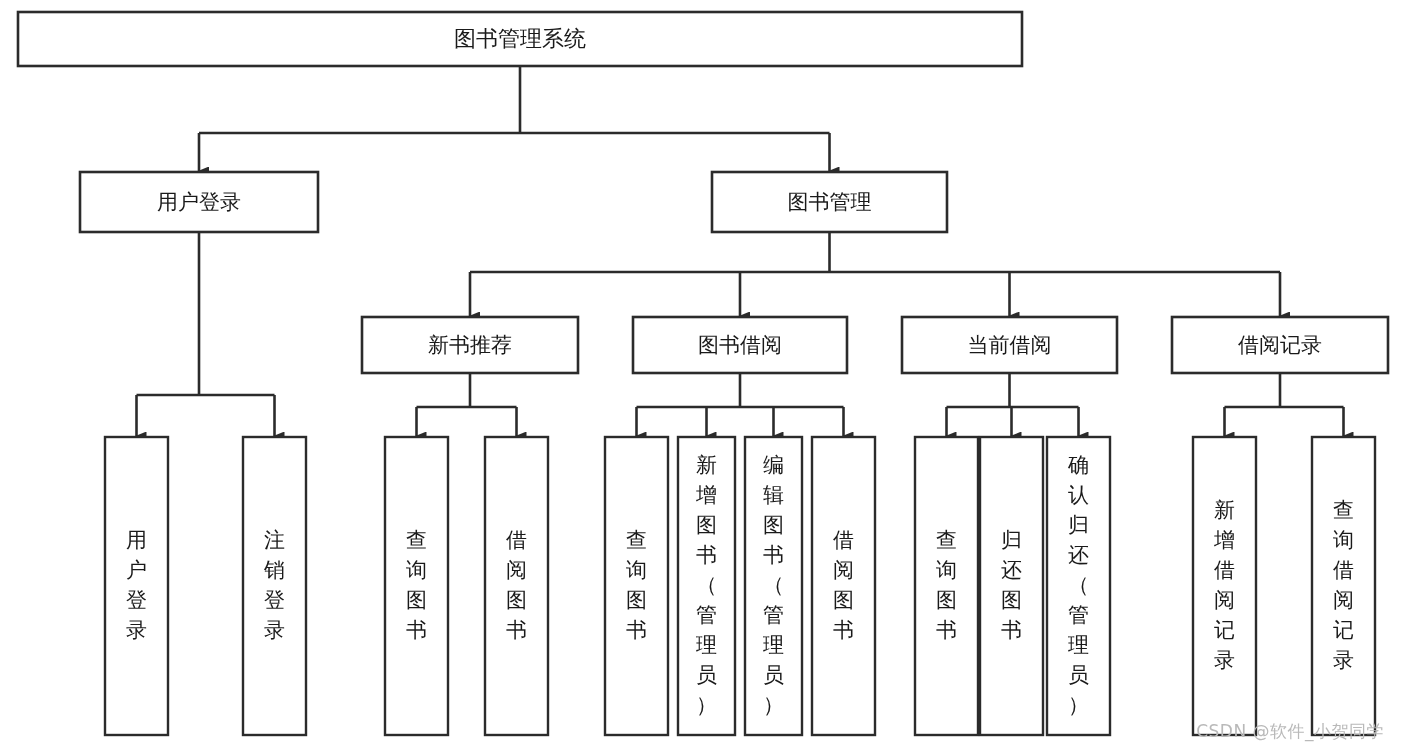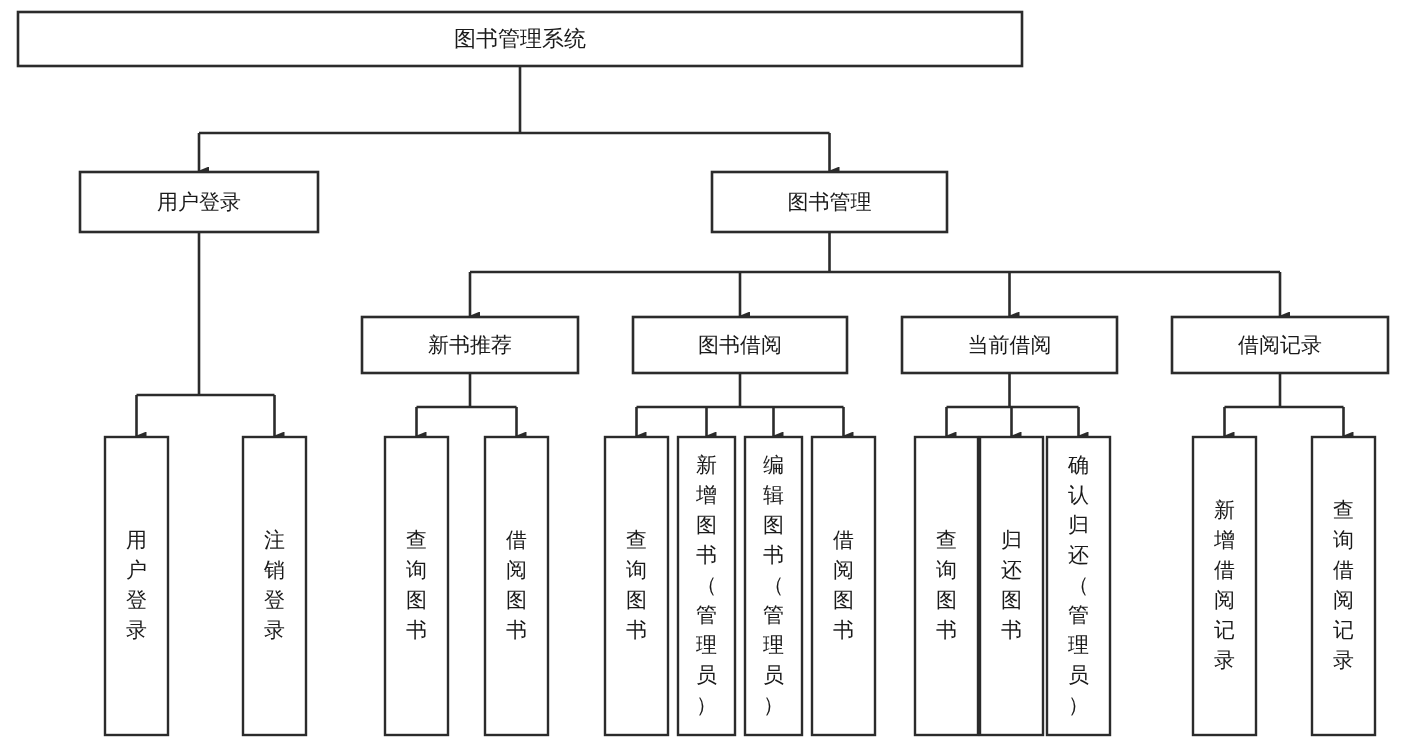--- a/index.html
+++ b/index.html
@@ -193,13 +193,14 @@
           <rect x="1193" y="437" width="63" height="298" class="node-box-thin"></rect>
           <text x="1224.5" y="517" class="vlabel"><tspan x="1224.5" dy="0">新</tspan><tspan x="1224.5" dy="30">增</tspan><tspan x="1224.5" dy="30">借</tspan><tspan x="1224.5" dy="30">阅</tspan><tspan x="1224.5" dy="30">记</tspan><tspan x="1224.5" dy="30">录</tspan></text>
         </g>
         <g>
           <rect x="1312" y="437" width="63" height="298" class="node-box-thin"></rect>
           <text x="1343.5" y="517" class="vlabel"><tspan x="1343.5" dy="0">查</tspan><tspan x="1343.5" dy="30">询</tspan><tspan x="1343.5" dy="30">借</tspan><tspan x="1343.5" dy="30">阅</tspan><tspan x="1343.5" dy="30">记</tspan><tspan x="1343.5" dy="30">录</tspan></text>
         </g>
       </g>
   </svg>
 
+  <div class="watermark">CSDN @软件_小贺同学</div>
 </div>
 
 </body></html>

